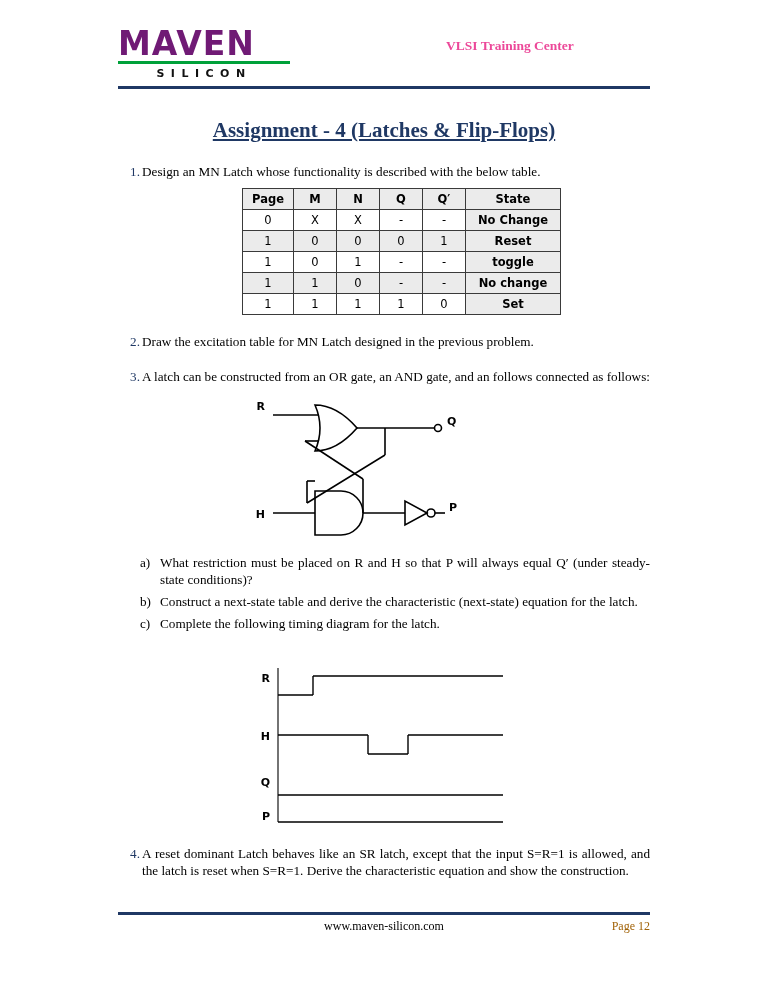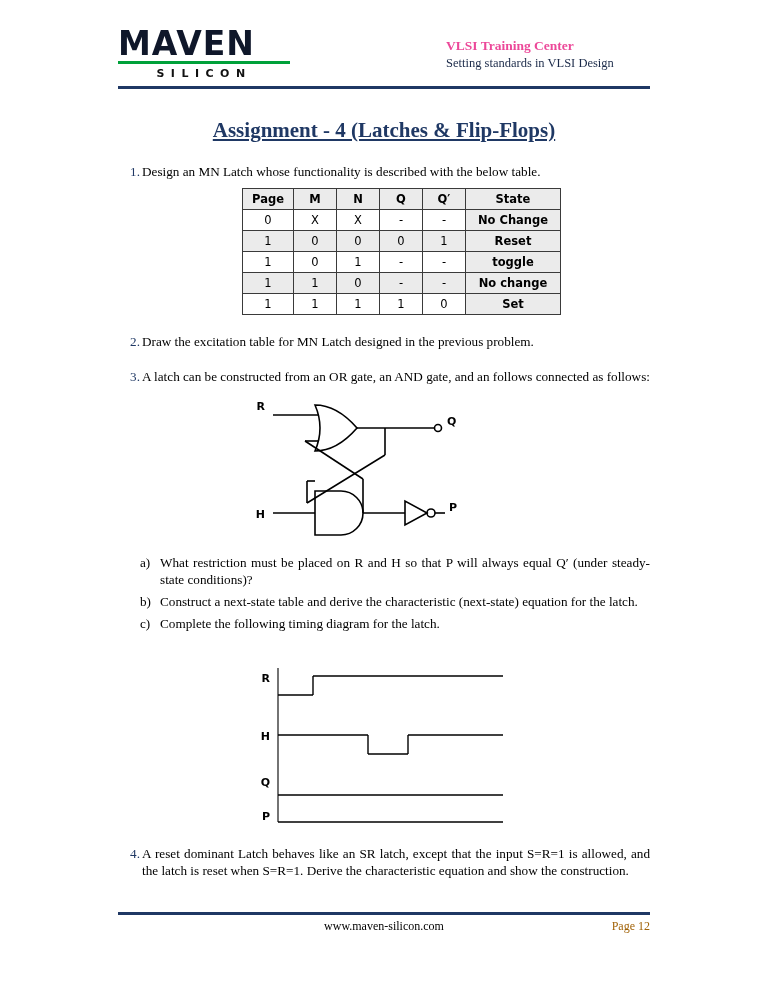--- a/index.html
+++ b/index.html
@@ -36,21 +36,21 @@
     left: 0;
     top: 0;
     width: 180px;
     height: 52px;
   }
   .logo-maven {
     font-family: "DejaVu Sans", sans-serif;
     font-weight: bold;
     font-size: 33px;
     letter-spacing: 1px;
-    color: #0f172a;
+    color: #701a75;
     line-height: 32px;
   }
   .logo-rule {
     width: 172px;
     height: 3px;
     background: #00a13a;
     margin-top: 1px;
   }
   .logo-silicon {
     font-family: "DejaVu Sans", sans-serif;
@@ -236,21 +236,20 @@
 <div class="page">
 
   <div class="header">
     <div class="logo">
       <div class="logo-maven">MAVEN</div>
       <div class="logo-rule"></div>
       <div class="logo-silicon">SILICON</div>
     </div>
     <div class="header-right">
       <div class="header-title">VLSI Training Center</div>
-      <div class="header-sub">Setting standards in VLSI Design</div>
     </div>
   </div>
   <div class="header-rule"></div>
 
   <div class="doc-title">Assignment - 4 (Latches &amp; Flip-Flops)</div>
 
   <div class="q" id="q1">
     <span class="q-num">1.</span>
     <span class="q-body">Design an MN Latch whose functionality is described with the below table.</span>
   </div>

